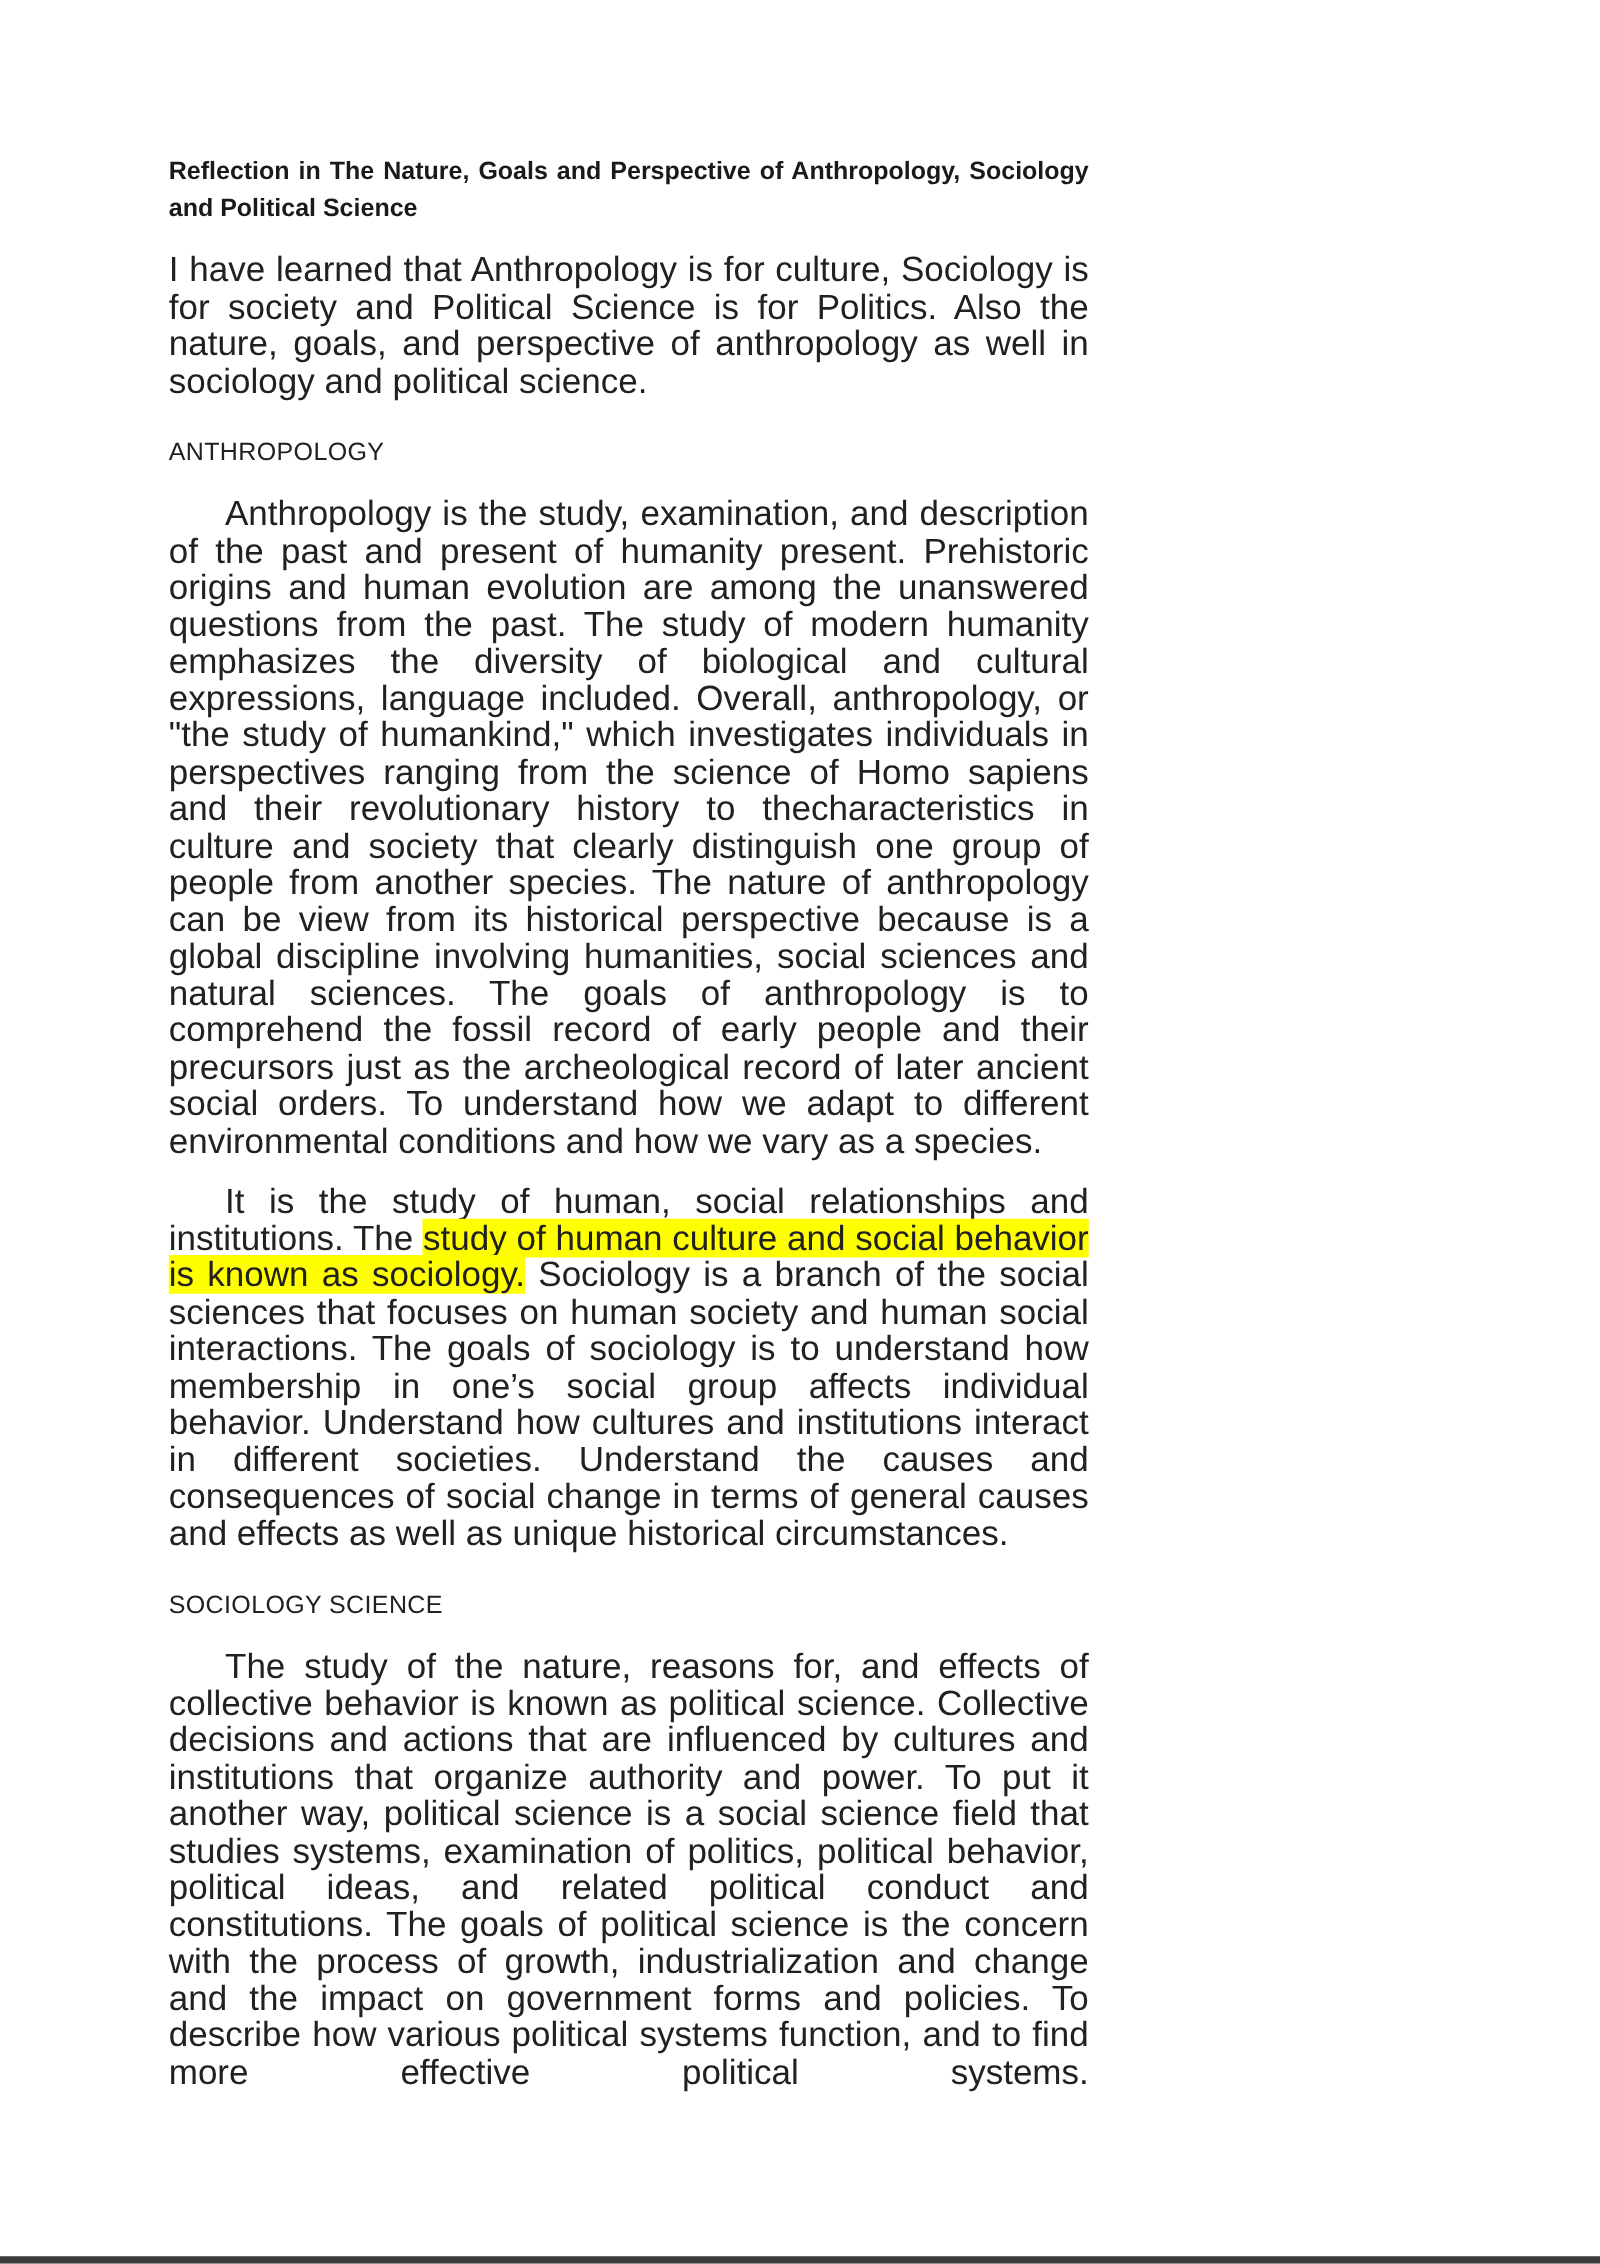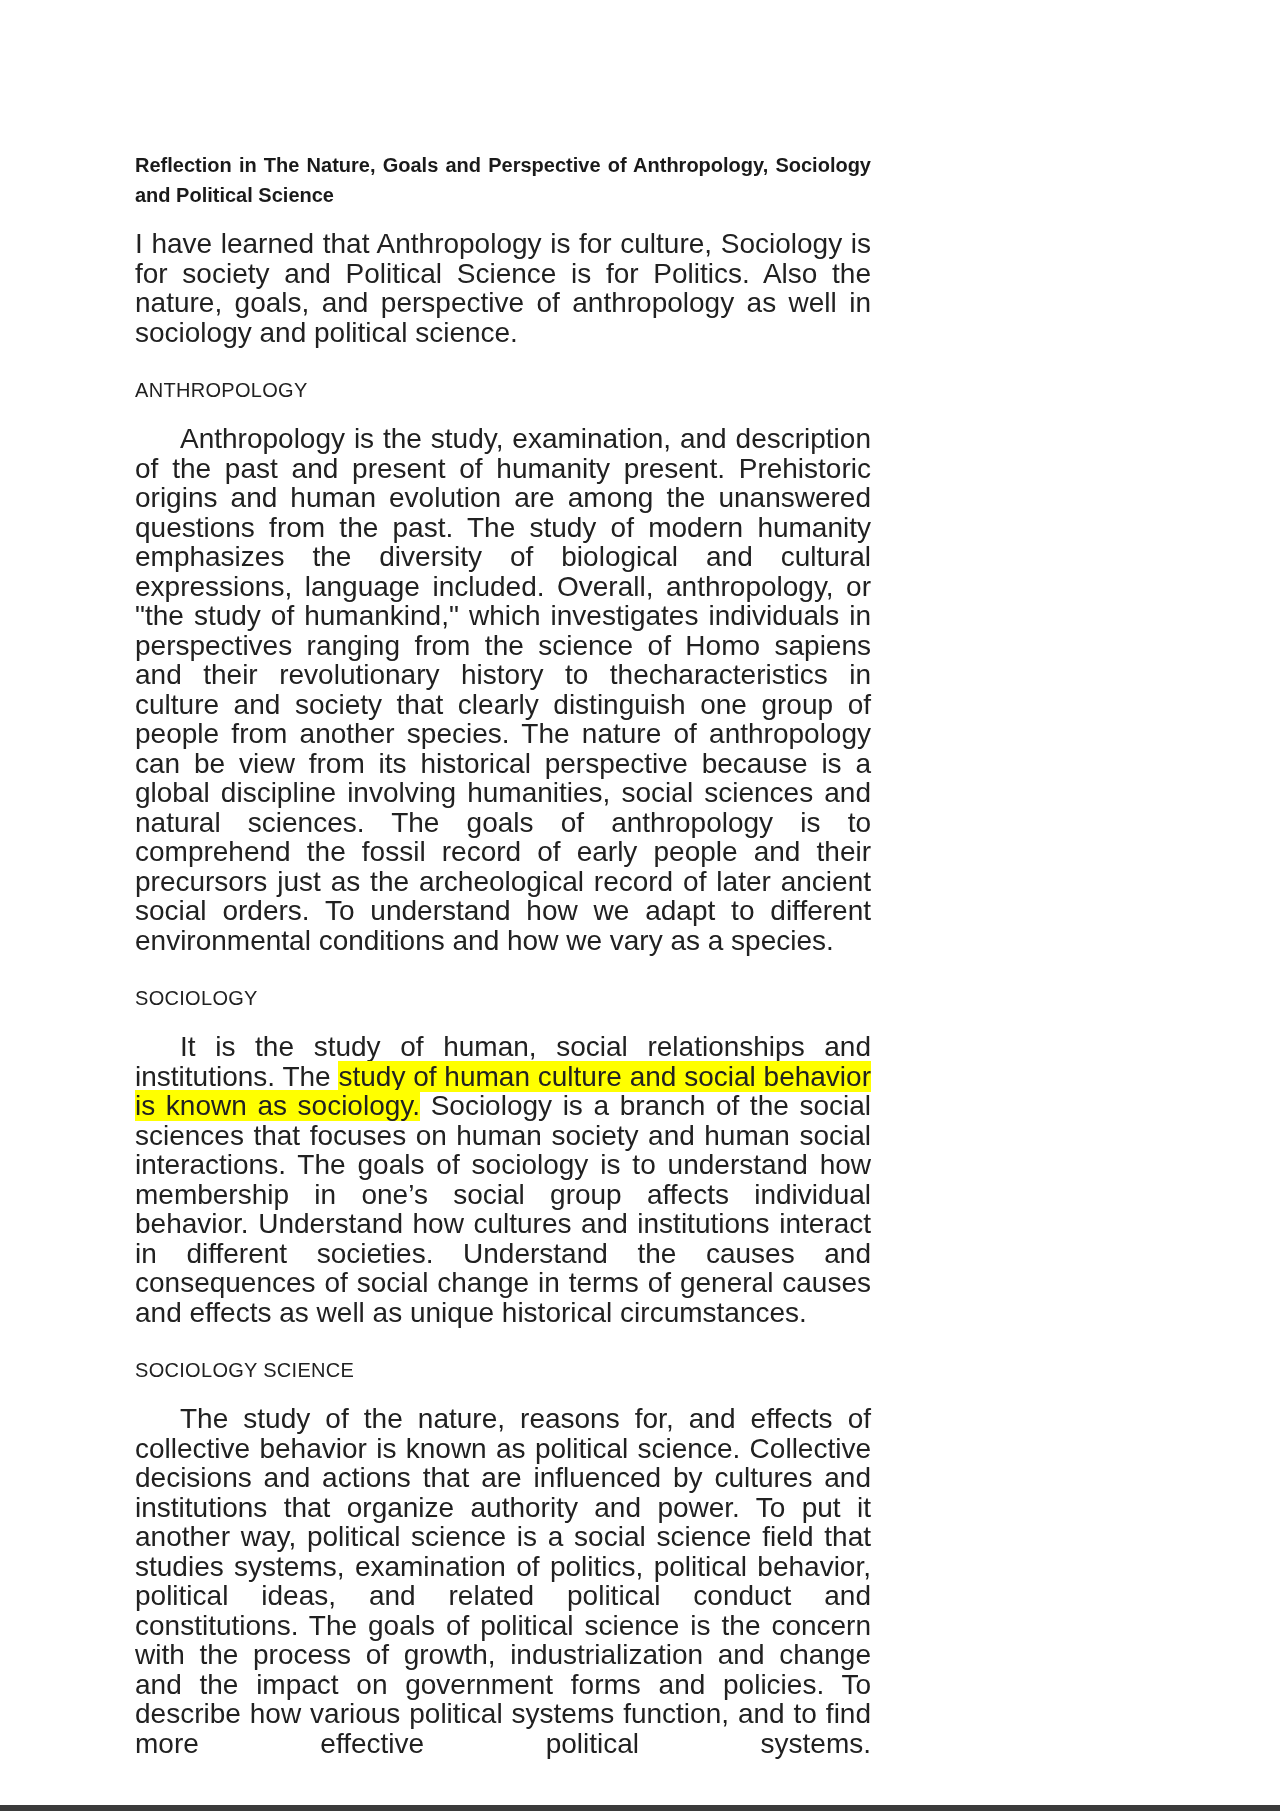--- a/index.html
+++ b/index.html
@@ -12,21 +12,20 @@
     background: #ffffff;
     font-family: "Liberation Sans", sans-serif;
     color: #212121;
     position: relative;
     overflow: hidden;
   }
   .page {
     box-sizing: border-box;
     width: 1179px;
     padding: 122px 308px 0 135px;
-    margin-top: 28px;
   }
   .title {
     font-size: 20px;
     font-weight: bold;
     line-height: 30px;
     margin: 0 0 19px 0;
     text-align: justify;
     color: #1a1a1a;
   }
   .body-para {
@@ -68,21 +67,20 @@
 <div class="page">
 
   <h1 class="title">Reflection in The Nature, Goals and Perspective of Anthropology, Sociology and Political Science</h1>
 
   <p class="body-para">I have learned that Anthropology is for culture, Sociology is for society and Political Science is for Politics. Also the nature, goals, and perspective of anthropology as well in sociology and political science.</p>
 
   <h2 class="heading">ANTHROPOLOGY</h2>
 
   <p class="body-para indent">Anthropology is the study, examination, and description of the past and present of humanity present. Prehistoric origins and human evolution are among the unanswered questions from the past. The study of modern humanity emphasizes the diversity of biological and cultural expressions, language included. Overall, anthropology, or "the study of humankind," which investigates individuals in perspectives ranging from the science of Homo sapiens and their revolutionary history to thecharacteristics in culture and society that clearly distinguish one group of people from another species. The nature of anthropology can be view from its historical perspective because is a global discipline involving humanities, social sciences and natural sciences. The goals of anthropology is to comprehend the fossil record of early people and their precursors just as the archeological record of later ancient social orders. To understand how we adapt to different environmental conditions and how we vary as a species.</p>
 
-  <h2 class="heading">SOCIOLOGY</h2>
 
   <p class="body-para indent"><span>It is the study of human, social relationships and institutions.  The </span><span class="hl" style="background-color: rgb(255, 255, 0);">study of human culture and social behavior is known as sociology.</span><span> Sociology is a branch of the social sciences that focuses on human society and human social interactions. The goals of sociology is to understand how membership in one’s social group affects individual behavior. Understand how cultures and institutions interact in different societies. Understand the causes and consequences of social change in terms of general causes and effects as well as unique historical circumstances.</span></p>
 
   <h2 class="heading">SOCIOLOGY SCIENCE</h2>
 
   <p class="body-para indent justify-last">The study of the nature, reasons for, and effects of collective behavior is known as political science. Collective decisions and actions that are influenced by cultures and institutions that organize authority and power. To put it another way, political science is a social science field that studies systems, examination of politics, political behavior, political ideas, and related political conduct and constitutions. The goals of political science is the concern with the process of growth, industrialization and change and the impact on government forms and policies. To describe how various political systems function, and to find more effective political systems.</p>
 
 </div>
 
 <div class="bottom-strip"></div>

